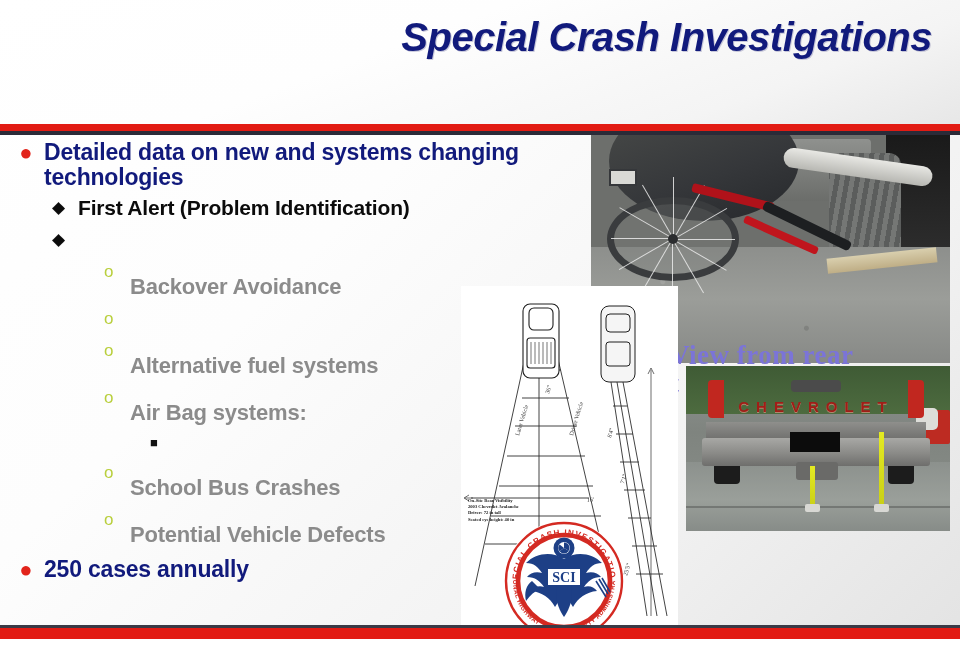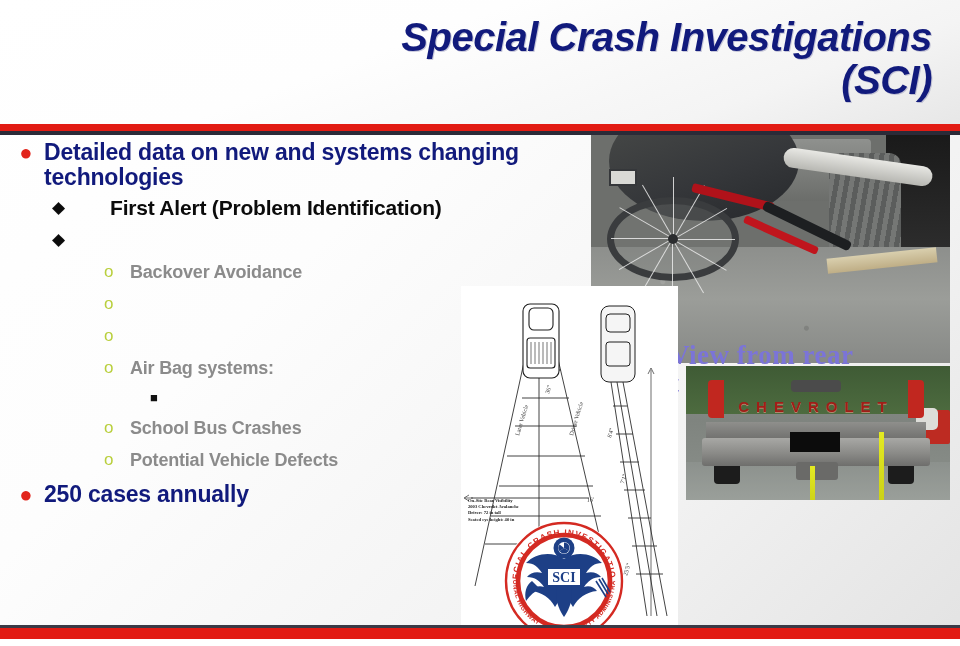--- a/index.html
+++ b/index.html
@@ -113,42 +113,42 @@
     line-height: 31px;
     text-align: left;
   }
   .lvl2 .txt {
     color: #0b0b0b;
     font-weight: bold;
     font-size: 21px;
     line-height: 31px;
     letter-spacing: -0.2px;
     white-space: nowrap;
-    margin-left: 32px;
   }
 
   .lvl3 {
     margin: 0;
     padding-left: 104px;
   }
   .lvl3 .bullet {
     width: 26px;
     flex: 0 0 26px;
     color: #b9cf3d;
     font-size: 17px;
     line-height: 32px;
     text-align: left;
   }
   .lvl3 .txt {
     color: #8b8b8b;
     font-weight: bold;
-    font-size: 18px;
+    font-size: 22px;
     line-height: 32px;
     letter-spacing: -0.2px;
     white-space: nowrap;
+    margin-top: 15px;
   }
 
   .lvl4 {
     margin: 0;
     padding-left: 150px;
   }
   .lvl4 .bullet {
     width: 24px;
     flex: 0 0 24px;
     color: #111111;
@@ -287,21 +287,21 @@
     font-size: 27px;
     color: #7b74d8;
     letter-spacing: 0.5px;
     white-space: nowrap;
   }
 
   
   #photo-truck {
     position: absolute;
     left: 686px; top: 366px;
-    width: 264px; height: 134px;
+    width: 264px; height: 165px;
     overflow: hidden;
     background: linear-gradient(180deg,#8f9490 0%,#7f847f 40%,#8b908b 100%);
   }
   .pt-trees {
     position: absolute; left: 0; top: 0; width: 100%; height: 48px;
     background: linear-gradient(180deg,#3f5b35,#4d6b3f);
   }
   .pt-road {
     position: absolute; left: 0; top: 96px; width: 100%; height: 69px;
     background: linear-gradient(180deg,#8c918d,#9a9f9a 55%,#878c88);
@@ -464,21 +464,20 @@
   }
 </style>
 </head>
 <body>
 
 <div id="slide">
 
   <div id="header">
     <div id="title">
       <span>Special Crash Investigations</span><br>
-      <span>(SCI)</span>
     </div>
   </div>
   <div id="hdr-red"></div>
   <div id="hdr-dark"></div>
 
   <div id="body-text">
 
     <div class="row lvl1">
       <span class="bullet">●</span>
       <span class="txt">Detailed data on new and systems changing technologies</span>
@@ -495,20 +494,21 @@
 
     <div class="row lvl3">
       <span class="bullet">o</span>
       <span class="txt">Backover Avoidance</span>
     </div>
     <div class="row lvl3">
       <span class="bullet">o</span>
     </div>
     <div class="row lvl3">
       <span class="bullet">o</span>
+      <span class="txt">Alternative fuel systems</span>
     </div>
     <div class="row lvl3">
       <span class="bullet">o</span>
       <span class="txt">Air Bag systems:</span>
     </div>
 
     <div class="row lvl4">
       <span class="bullet">■</span>
     </div>
 

